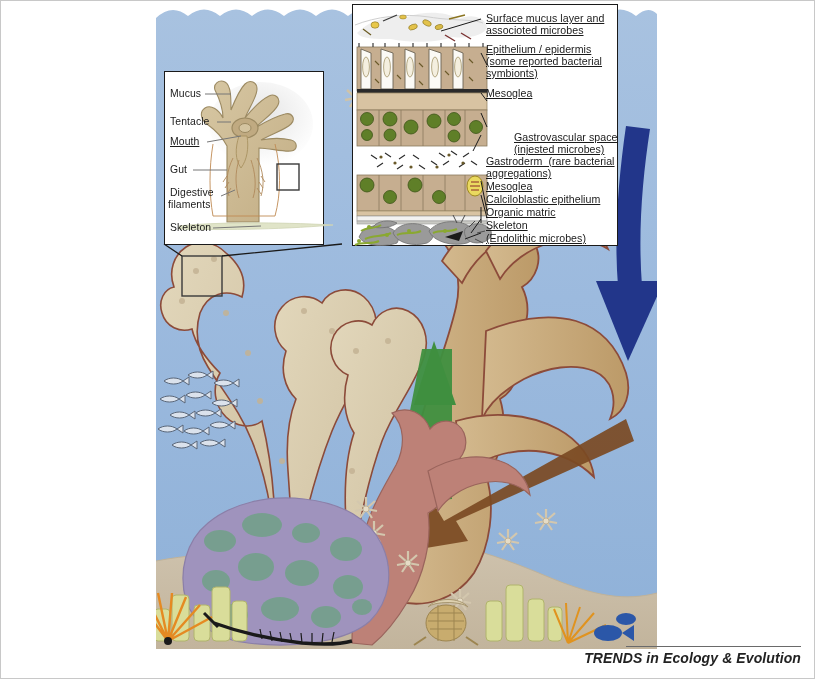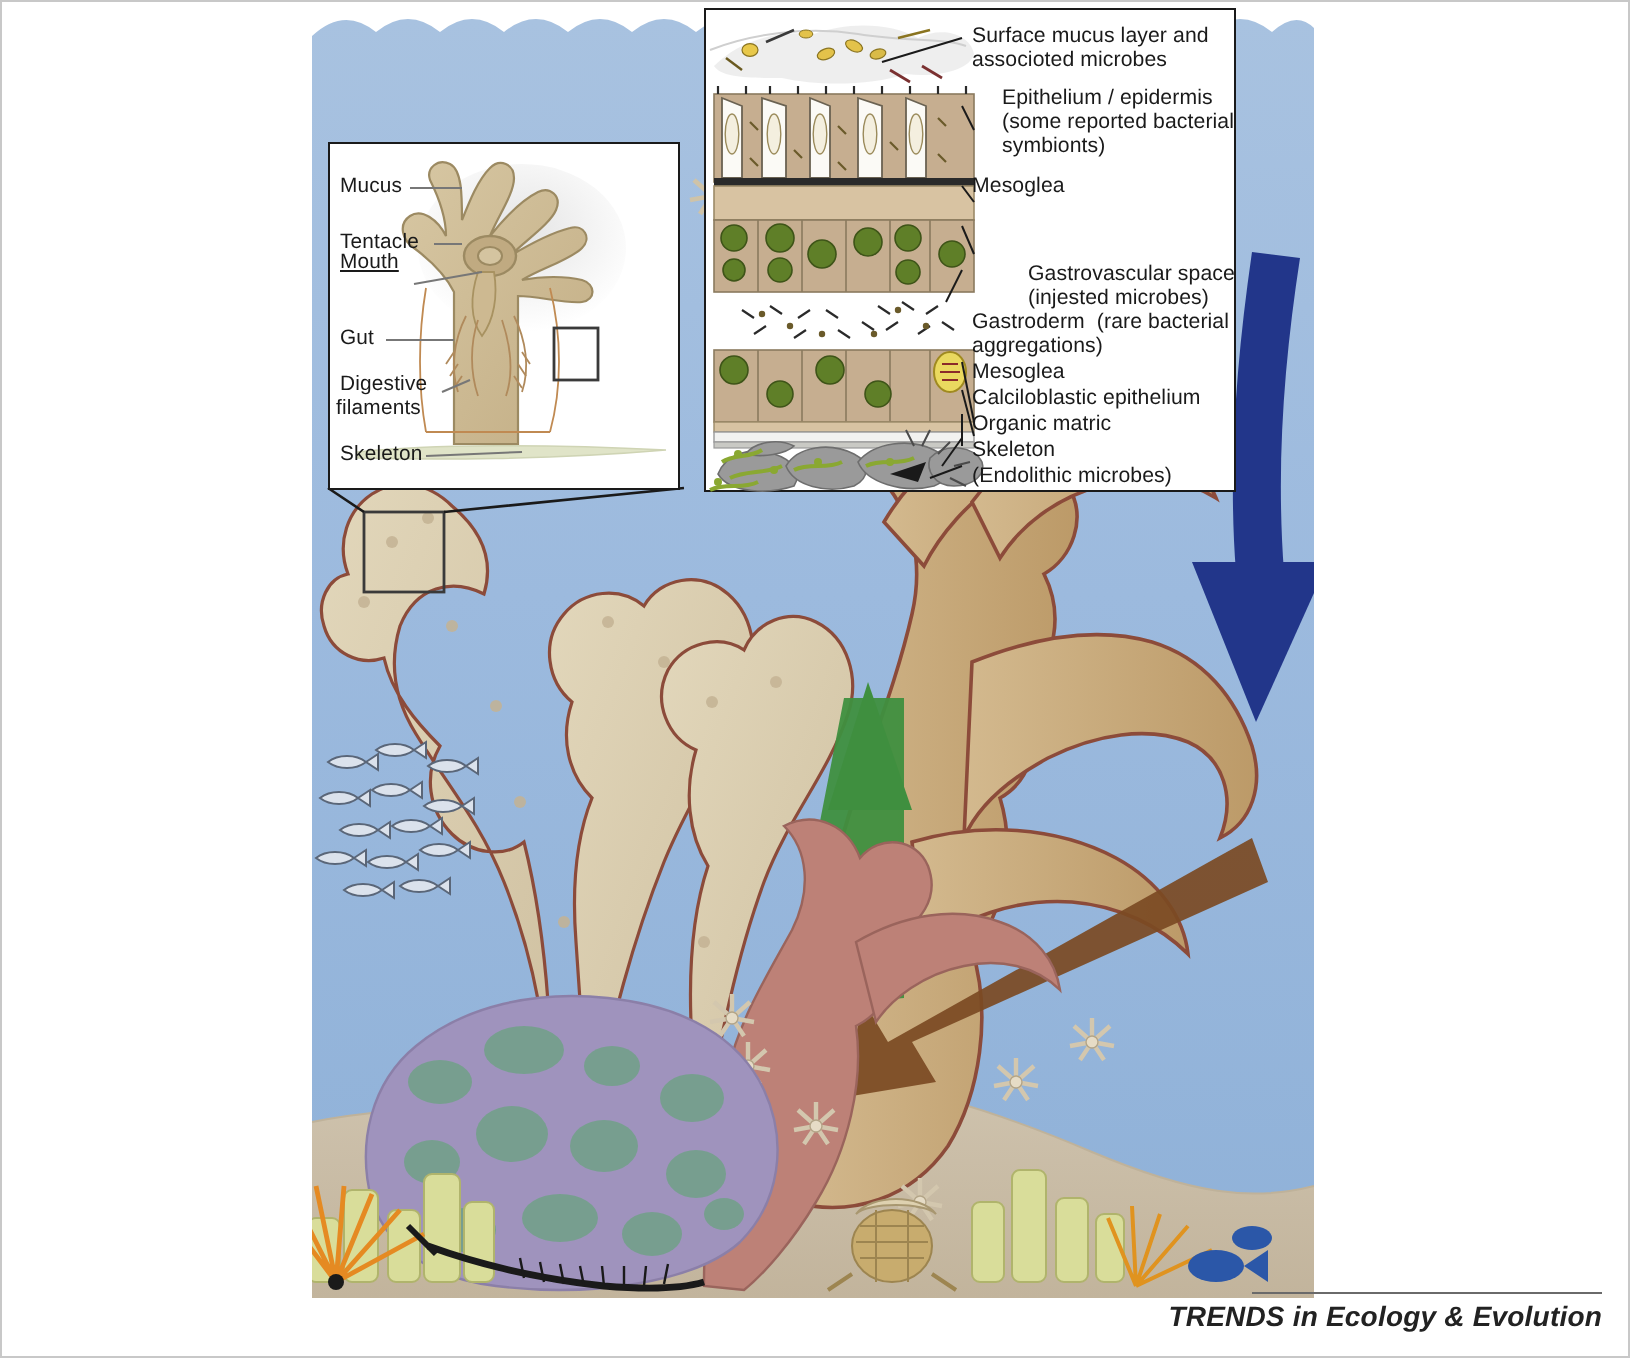--- a/index.html
+++ b/index.html
@@ -8,29 +8,29 @@
     position:relative;width:815px;height:679px;background:#ffffff;
     border:1px solid #c8c8c8;box-sizing:border-box;overflow:hidden;
   }
   
   #scene{position:absolute;left:155px;top:0;width:501px;height:648px;overflow:hidden;}
   .layer{position:absolute;left:0;top:0;width:100%;height:100%;}
   
   .inset{
     position:absolute;background:#ffffff;border:1px solid #1a1a1a;box-sizing:border-box;
   }
-  #inset-polyp{left:163px;top:70px;width:176px;height:174px;}
+  #inset-polyp{left:163px;top:70px;width:160px;height:174px;}
   #inset-tissue{left:351px;top:3px;width:266px;height:242px;}
   .ilabel{
     position:absolute;font-size:10.4px;color:#1a1a1a;line-height:11.6px;
     white-space:pre;letter-spacing:0.1px;
   }
   .tlabel{
     position:absolute;font-size:10.6px;color:#1a1a1a;line-height:12.1px;
-    white-space:pre;letter-spacing:0.05px;
+    white-space:pre;letter-spacing:0.05px;text-decoration:underline;
   }
   
   #caption{
     position:absolute;right:13px;bottom:12px;text-align:right;
   }
   #caption .rule{height:1px;background:#6a6a6a;width:175px;margin:0 0 3px auto;}
   #caption .txt{
     font-family:"Liberation Sans",sans-serif;font-style:italic;font-weight:bold;
     font-size:14px;color:#222;letter-spacing:0.1px;white-space:nowrap;
   }
@@ -391,21 +391,21 @@
         <line x1="42" y1="70" x2="76" y2="64"></line>
         <line x1="28" y1="98" x2="62" y2="98"></line>
         <line x1="56" y1="124" x2="70" y2="118"></line>
         <line x1="48" y1="156" x2="96" y2="154"></line>
       </g>
     </svg>
 
     
     <div class="ilabel" style="left:5px;top:16px;">Mucus</div>
     <div class="ilabel" style="left:5px;top:44px;">Tentacle</div>
-    <div class="ilabel" style="left:5px;top:54px;text-decoration:underline;">Mouth</div>
+    <div class="ilabel" style="left:5px;top:64px;text-decoration:underline;">Mouth</div>
     <div class="ilabel" style="left:5px;top:92px;">Gut</div>
     <div class="ilabel" style="left:5px;top:115px;">Digestive</div>
     <div class="ilabel" style="left:3px;top:127px;">filaments</div>
     <div class="ilabel" style="left:5px;top:150px;">Skeleton</div>
   </div>
 
   <div class="inset" id="inset-tissue">
     <svg viewBox="0 0 266 242" width="266" height="242">
 
       <g>
@@ -559,21 +559,21 @@
         <line x1="134" y1="213" x2="128" y2="190"></line>
         <line x1="128" y1="218" x2="128" y2="202"></line>
         <line x1="118" y1="228" x2="128" y2="214"></line>
         <line x1="112" y1="234" x2="128" y2="228"></line>
       </g>
     </svg>
 
     
     <div class="tlabel" style="left:133px;top:7px;"><span>Surface mucus layer and</span><br><span>associoted microbes</span></div>
 
-    <div class="tlabel" style="left:148px;top:38px;"><span>Epithelium / epidermis</span><br><span>(some reported bacterial</span><br><span>symbionts)</span></div>
+    <div class="tlabel" style="left:133px;top:38px;"><span>Epithelium / epidermis</span><br><span>(some reported bacterial</span><br><span>symbionts)</span></div>
 
     <div class="tlabel" style="left:133px;top:82px;"><span>Mesoglea</span></div>
 
 
     <div class="tlabel" style="left:133px;top:126px;padding-left:28px;"><span>Gastrovascular space</span><br><span>(injested microbes)</span></div>
 
     <div class="tlabel" style="left:133px;top:150px;"><span>Gastroderm  (rare bacterial</span><br><span>aggregations)</span></div>
 
     <div class="tlabel" style="left:133px;top:175px;"><span>Mesoglea</span></div>
 

